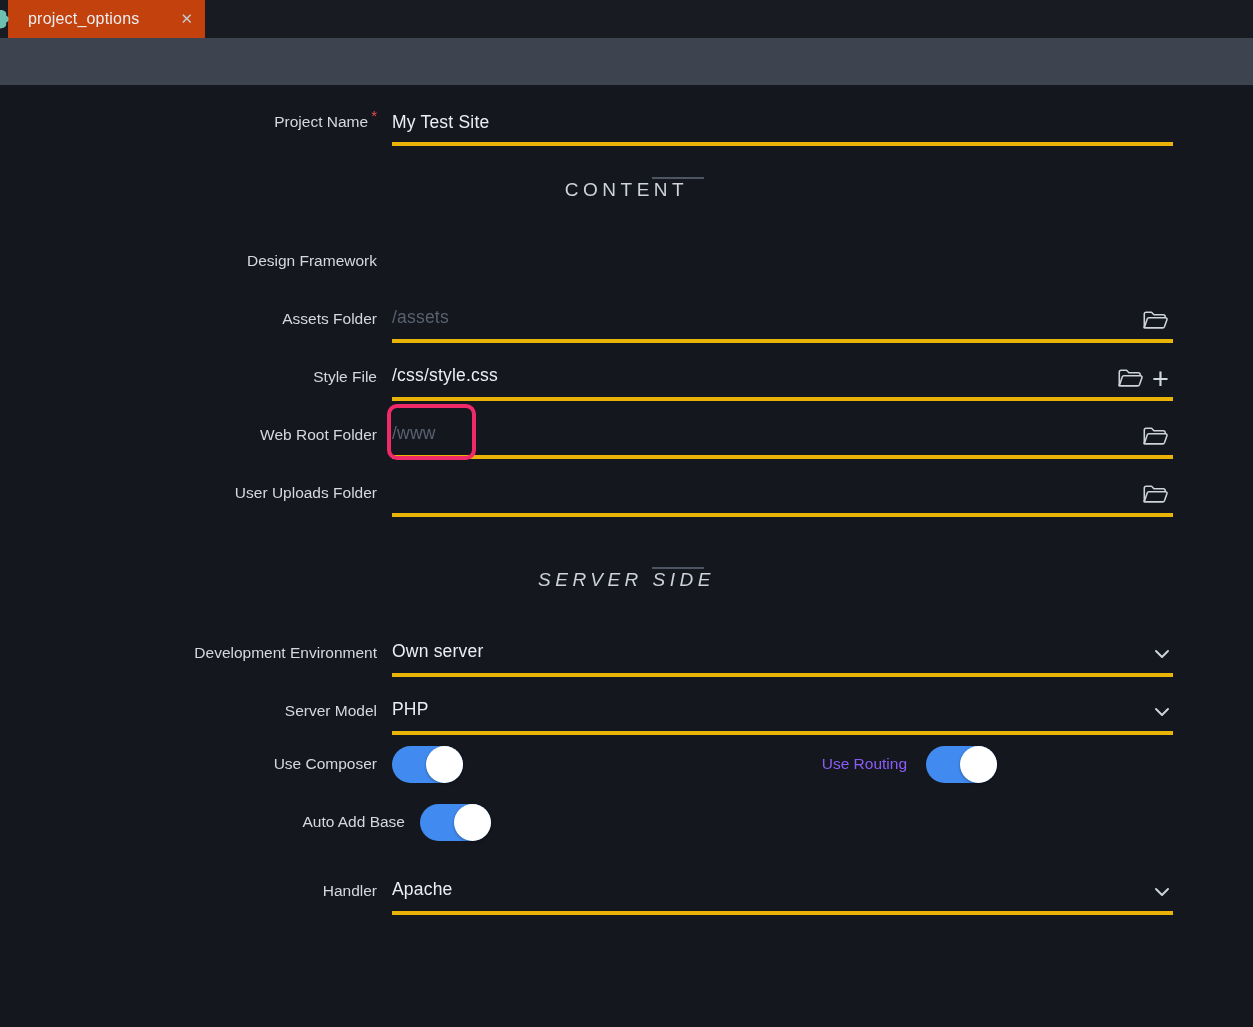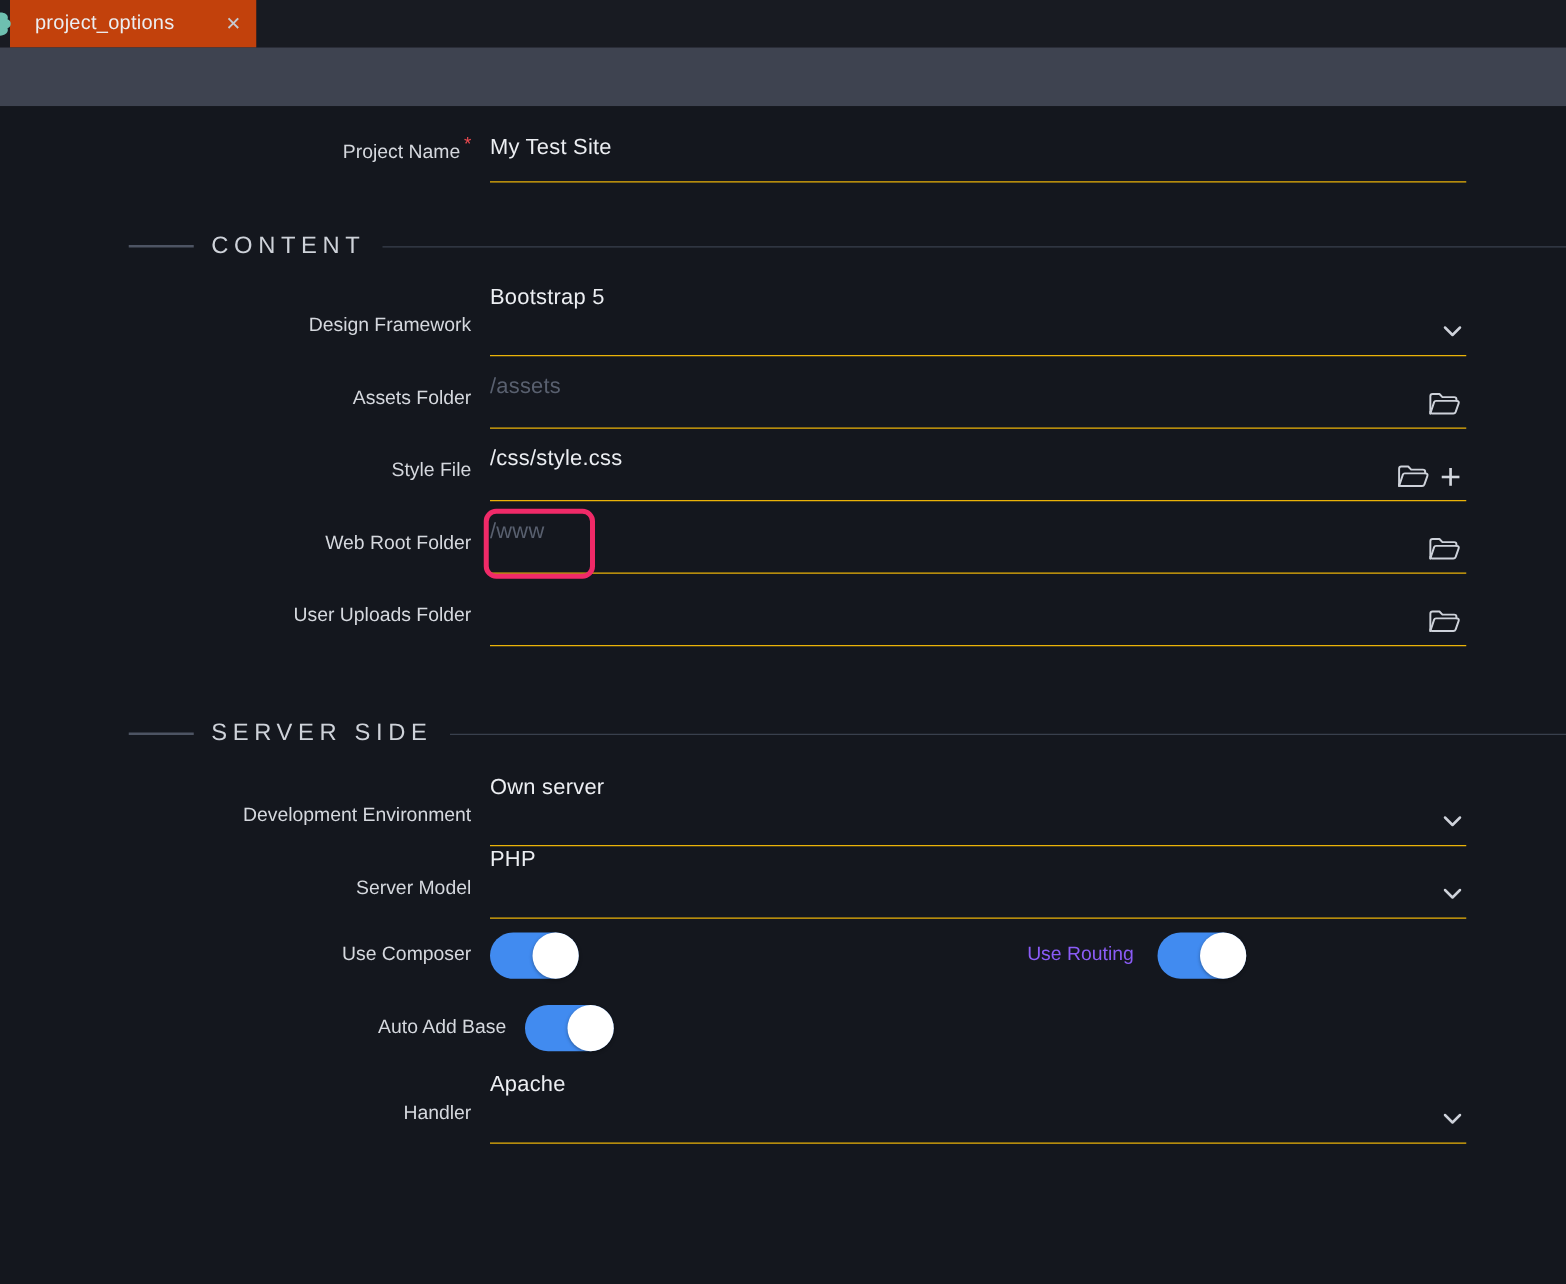--- a/index.html
+++ b/index.html
@@ -22,47 +22,47 @@
   
   .content{position:absolute;top:85px;left:0;right:0;bottom:0;background:#14171e;}
   .frow{display:flex;height:58px;}
   .flabel{
     width:377px;flex:none;text-align:right;color:#d5d8de;font-size:15.5px;
     align-self:flex-end;padding-bottom:15px;white-space:nowrap;
   }
   .req{color:var(--required-red,#ee4a50);font-size:15px;vertical-align:6px;margin-left:3px;}
   .fcontrol{
     flex:1;margin:0 80px 0 15px;position:relative;align-self:stretch;
-    display:flex;padding-bottom:11px;box-sizing:border-box;
-    border-bottom:1px solid #eab308;
+    display:flex;align-items:flex-end;padding-bottom:11px;box-sizing:border-box;
+    border-bottom:4px solid #eab308;
   }
   .fcontrol.no-line{border-bottom:none;}
   .fcontrol.select{cursor:pointer;}
   .finput{
     width:100%;background:transparent;border:0;outline:0;padding:0;margin:0;
     color:#eceef2;font-size:17.5px;font-family:inherit;letter-spacing:.2px;
   }
   .finput::placeholder{color:#59606f;opacity:1;}
   .sel-value{color:#eceef2;font-size:17.5px;letter-spacing:.2px;}
   .chevron{position:absolute;right:3px;bottom:14px;}
   .icon-end{position:absolute;right:4px;bottom:7px;display:flex;align-items:center;gap:8px;}
   .plus{color:#d3d7de;font-size:29px;font-weight:300;line-height:22px;cursor:pointer;}
   .foldbtn{cursor:pointer;display:block;}
   
   .project-row{height:47px;margin-top:14px;}
   .project-row .fcontrol{padding-bottom:9px;}
   
-  .section-head{display:flex;align-items:center;height:40px;}
+  .section-head{display:flex;align-items:center;height:40px;flex-direction:column;}
   .section-head .dash{width:52px;height:2px;background:#4d5463;margin-left:103px;flex:none;}
   .section-head .stitle{
     color:#ced2d9;font-size:19px;letter-spacing:4.5px;margin:0 14px;white-space:nowrap;
   }
   .section-head .sline{flex:1;height:1px;background:#39404d;}
   .head-content{margin-top:31px;}
-  .head-server{margin-top:50px;}
+  .head-server{margin-top:50px;font-style:italic;}
   .rows-content{margin-top:10px;}
   .rows-server{margin-top:12px;}
   .handler-row{margin-top:6px;}
   
   .toggle{
     width:71px;height:37px;border-radius:19px;background:var(--accent-blue,#418bf0);
     position:relative;flex:none;align-self:center;cursor:pointer;
   }
   .knob{
     position:absolute;right:0;top:0;width:37px;height:37px;border-radius:50%;background:#fff;
@@ -109,26 +109,20 @@
   <div class="section-head head-content">
     <span class="dash"></span>
     <span class="stitle">CONTENT</span>
     <span class="sline"></span>
   </div>
 
   <div class="rows-content">
 
     <div class="frow">
       <div class="flabel">Design Framework</div>
-      <div class="fcontrol select">
-        <span class="sel-value">Bootstrap 5</span>
-        <svg class="chevron" width="16" height="10" viewBox="0 0 16 10">
-          <polyline points="2,2 8,8 14,2" fill="none" stroke="#ced2da" stroke-width="2" stroke-linecap="round" stroke-linejoin="round"></polyline>
-        </svg>
-      </div>
     </div>
 
     <div class="frow">
       <div class="flabel">Assets Folder</div>
       <div class="fcontrol">
         <input class="finput" readonly="" placeholder="/assets" style="">
         <span class="icon-end">
           <svg class="foldbtn" width="27" height="23" viewBox="0 0 26 22">
             <path d="M2.2 18 V4.8 C2.2 3.8 3 3 4 3 h5.2 l2.3 2.4 h9 c1 0 1.8 .8 1.8 1.8 V8.2" fill="none" stroke="#ced2da" stroke-width="1.5" stroke-linejoin="round" stroke-linecap="round"></path>
             <path d="M2.2 18 L5.1 9.3 C5.3 8.7 5.9 8.3 6.5 8.3 H22.7 c1 0 1.7 1 1.3 1.9 l-2.3 6.6 c-.3 .8-1 1.3-1.8 1.3 H3.6 c-.8 0-1.4-.6-1.4-1.4 Z" fill="none" stroke="#ced2da" stroke-width="1.5" stroke-linejoin="round"></path>

